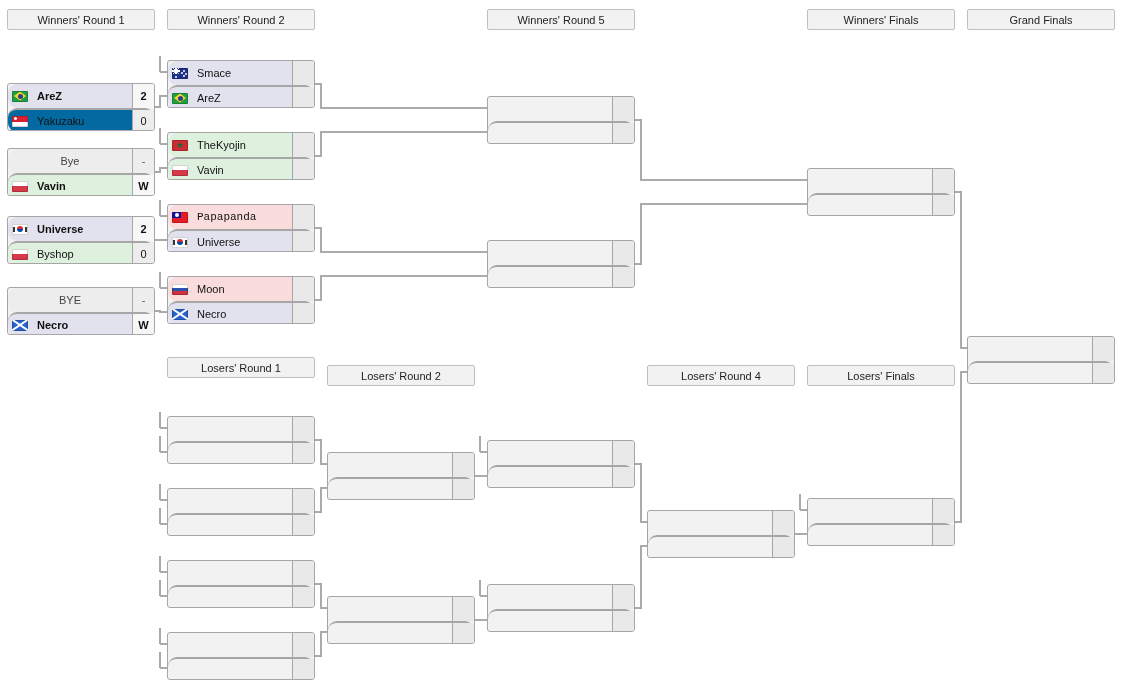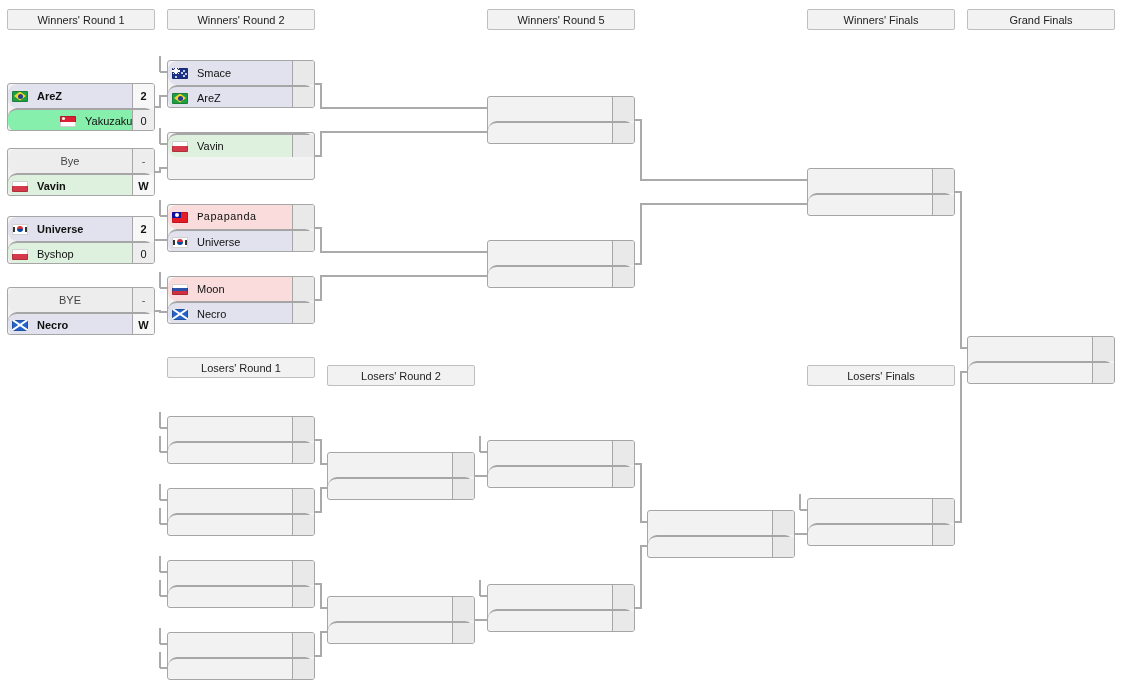--- a/index.html
+++ b/index.html
@@ -63,20 +63,21 @@
 <body>
 
 <div id="bracket">
   <div class="hdr" style="left:7px;top:9px">Winners' Round 1</div>
   <div class="hdr" style="left:167px;top:9px">Winners' Round 2</div>
   <div class="hdr" style="left:487px;top:9px">Winners' Round 5</div>
   <div class="hdr" style="left:807px;top:9px">Winners' Finals</div>
   <div class="hdr" style="left:967px;top:9px">Grand Finals</div>
   <div class="hdr" style="left:167px;top:357px">Losers' Round 1</div>
   <div class="hdr" style="left:327px;top:365px">Losers' Round 2</div>
+  <div class="hdr" style="left:647px;top:365px">Losers' Round 4</div>
   <div class="hdr" style="left:807px;top:365px">Losers' Finals</div>
 <div class="ln" style="left: 155px; top: 106px; width: 6px; height: 2px; background: rgb(170, 170, 170);"></div>
     <div class="ln" style="left: 159px; top: 95px; width: 2px; height: 13px; background: rgb(170, 170, 170);"></div>
     <div class="ln" style="left: 160px; top: 95px; width: 8px; height: 2px; background: rgb(170, 170, 170);"></div>
     <div class="ln" style="left: 155px; top: 171px; width: 6px; height: 2px; background: rgb(170, 170, 170);"></div>
     <div class="ln" style="left: 159px; top: 167px; width: 2px; height: 6px; background: rgb(170, 170, 170);"></div>
     <div class="ln" style="left: 160px; top: 167px; width: 8px; height: 2px; background: rgb(170, 170, 170);"></div>
     <div class="ln" style="left: 155px; top: 239px; width: 6px; height: 2px; background: rgb(170, 170, 170);"></div>
     <div class="ln" style="left: 159px; top: 239px; width: 2px; height: 2px; background: rgb(170, 170, 170);"></div>
     <div class="ln" style="left: 160px; top: 239px; width: 8px; height: 2px; background: rgb(170, 170, 170);"></div>
@@ -163,21 +164,21 @@
     <div class="ln" style="left: 480px; top: 595px; width: 7px; height: 2px; background: rgb(170, 170, 170);"></div>
     <div class="ln" style="left: 479px; top: 580px; width: 2px; height: 16px; background: rgb(170, 170, 170);"></div>
     <div class="ln" style="left: 800px; top: 509px; width: 7px; height: 2px; background: rgb(170, 170, 170);"></div>
     <div class="ln" style="left: 799px; top: 494px; width: 2px; height: 16px; background: rgb(170, 170, 170);"></div>
     <div class="match" style="left: 7px; top: 83px;">
       <div class="row" style="background: rgb(226, 226, 239);">
         <span class="flag flag-brazil"></span>
         <span class="pname bold">AreZ</span>
         <span class="score" style="background: rgb(247, 247, 247); font-weight: bold;">2</span>
       </div>
-      <div class="row row2" style="background: #86efac; padding-left: 48px;">
+      <div class="row row2" style="background: #0369a1;">
         <span class="flag flag-singapore"></span>
         <span class="pname">Yakuzaku</span>
         <span class="score" style="background: rgb(237, 237, 237);">0</span>
       </div>
     </div>
     <div class="match" style="left: 7px; top: 148px;">
       <div class="row bye" style="background: rgb(237, 237, 237);">
         <span class="pname">Bye</span>
         <span class="score" style="background: rgb(237, 237, 237); color: rgb(85, 85, 85);">-</span>
       </div>
@@ -216,20 +217,25 @@
         <span class="pname">Smace</span>
         <span class="score" style="background: rgb(233, 233, 233);"></span>
       </div>
       <div class="row row2" style="background: rgb(226, 226, 239);">
         <span class="flag flag-brazil"></span>
         <span class="pname">AreZ</span>
         <span class="score" style="background: rgb(233, 233, 233);"></span>
       </div>
     </div>
     <div class="match" style="left: 167px; top: 132px;">
+      <div class="row" style="background: rgb(222, 240, 222);">
+        <span class="flag flag-morocco"></span>
+        <span class="pname">TheKyojin</span>
+        <span class="score" style="background: rgb(233, 233, 233);"></span>
+      </div>
       <div class="row row2" style="background: rgb(222, 240, 222);">
         <span class="flag flag-poland"></span>
         <span class="pname">Vavin</span>
         <span class="score" style="background: rgb(233, 233, 233);"></span>
       </div>
     </div>
     <div class="match" style="left: 167px; top: 204px;">
       <div class="row" style="background: rgb(250, 220, 220); font-family: Liberation Mono, monospace;">
         <span class="flag flag-taiwan"></span>
         <span class="pname">Papapanda</span>

